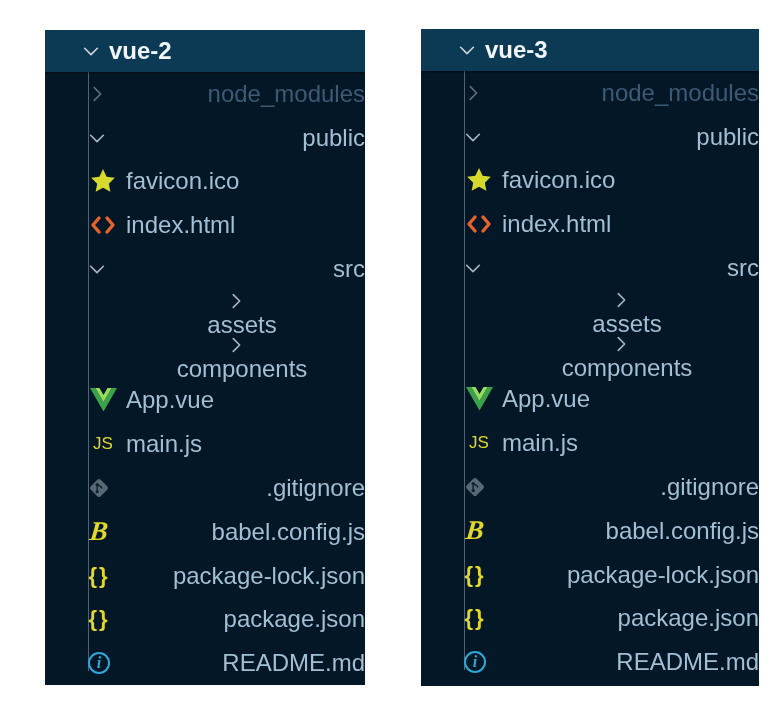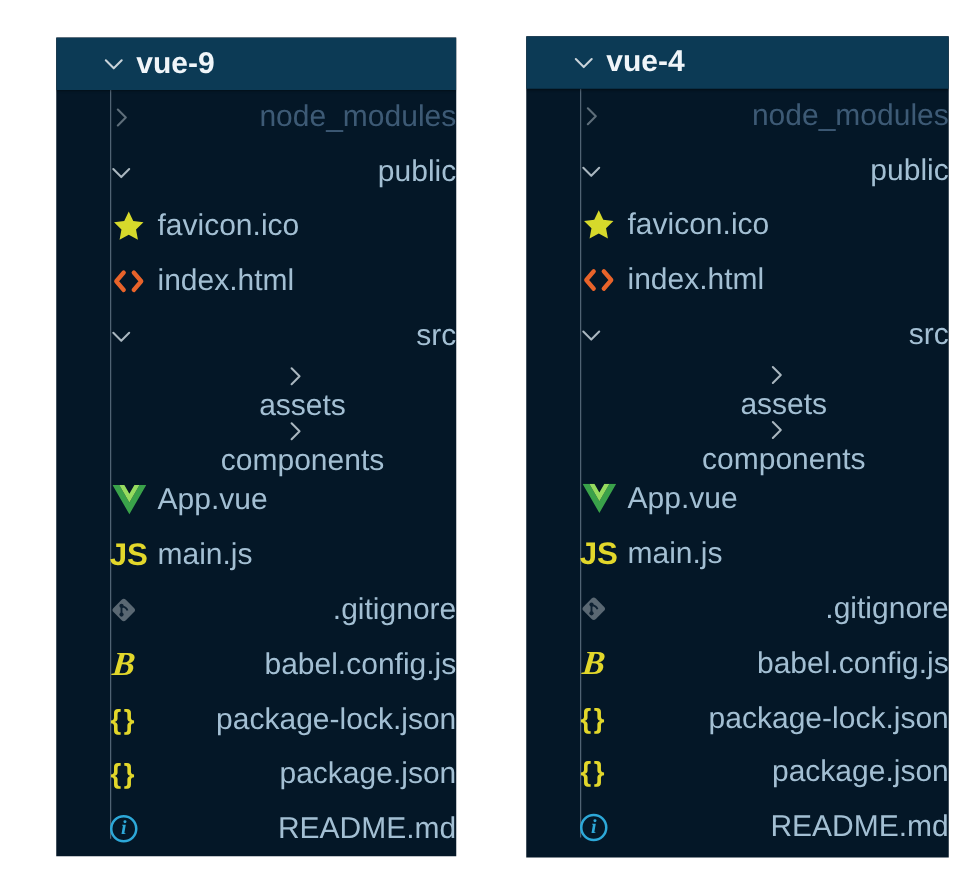--- a/index.html
+++ b/index.html
@@ -54,21 +54,21 @@
   .panel-header .chev{margin-right:0;}
   .chev svg{display:block;}
   .chev polyline{fill:none;stroke:var(--chevron);stroke-width:1.8;stroke-linecap:round;stroke-linejoin:round;}
   .panel-header .chev polyline{stroke:var(--title-chevron);}
   .fileicon{
     width:30px;height:30px;flex:0 0 30px;
     display:flex;align-items:center;justify-content:center;
     margin-right:8px;
   }
   .fileicon svg{display:block;}
-  .js-glyph{font-size:25px;font-weight:700;color:var(--yellow);letter-spacing:0;}
+  .js-glyph{font-size:17px;font-weight:400;color:var(--yellow);letter-spacing:0;}
   .babel-glyph{
     font-family:"Liberation Serif","DejaVu Serif",serif;
     font-style:italic;font-weight:bold;font-size:27px;color:var(--yellow);
     transform:skewX(-6deg);line-height:1;
   }
   .braces-glyph{font-size:22px;font-weight:bold;color:var(--yellow);letter-spacing:2px;}
   .info-glyph{
     width:22px;height:22px;border:2px solid var(--info);border-radius:50%;
     color:var(--info);display:flex;align-items:center;justify-content:center;
     font-family:"Liberation Serif","DejaVu Serif",serif;font-style:italic;
@@ -80,21 +80,21 @@
 <body>
 
 <div id="app">
   <div class="panel" id="panel-0">
     <div class="panel-header">
       <span class="chev">
           <svg width="20" height="20" viewBox="0 0 22 22">
             <polyline points="4,8 11,15 18,8"></polyline>
           </svg>
         </span>
-      <span class="label">vue-9</span>
+      <span class="label">vue-2</span>
     </div>
     <div class="rows">
       <div class="guide"></div>
     <div class="row folder d1 dimmed">
           <span class="chev">
             <svg width="20" height="20" viewBox="0 0 22 22">
               <polyline points="8,4 15,11 8,18"></polyline>
             </svg>
           </span>
           <span class="label">node_modules</span>
@@ -201,21 +201,21 @@
       </div>
   </div>
 
   <div class="panel" id="panel-1">
     <div class="panel-header">
       <span class="chev">
           <svg width="20" height="20" viewBox="0 0 22 22">
             <polyline points="4,8 11,15 18,8"></polyline>
           </svg>
         </span>
-      <span class="label">vue-4</span>
+      <span class="label">vue-3</span>
     </div>
     <div class="rows">
       <div class="guide"></div>
     <div class="row folder d1 dimmed">
           <span class="chev">
             <svg width="20" height="20" viewBox="0 0 22 22">
               <polyline points="8,4 15,11 8,18"></polyline>
             </svg>
           </span>
           <span class="label">node_modules</span>

